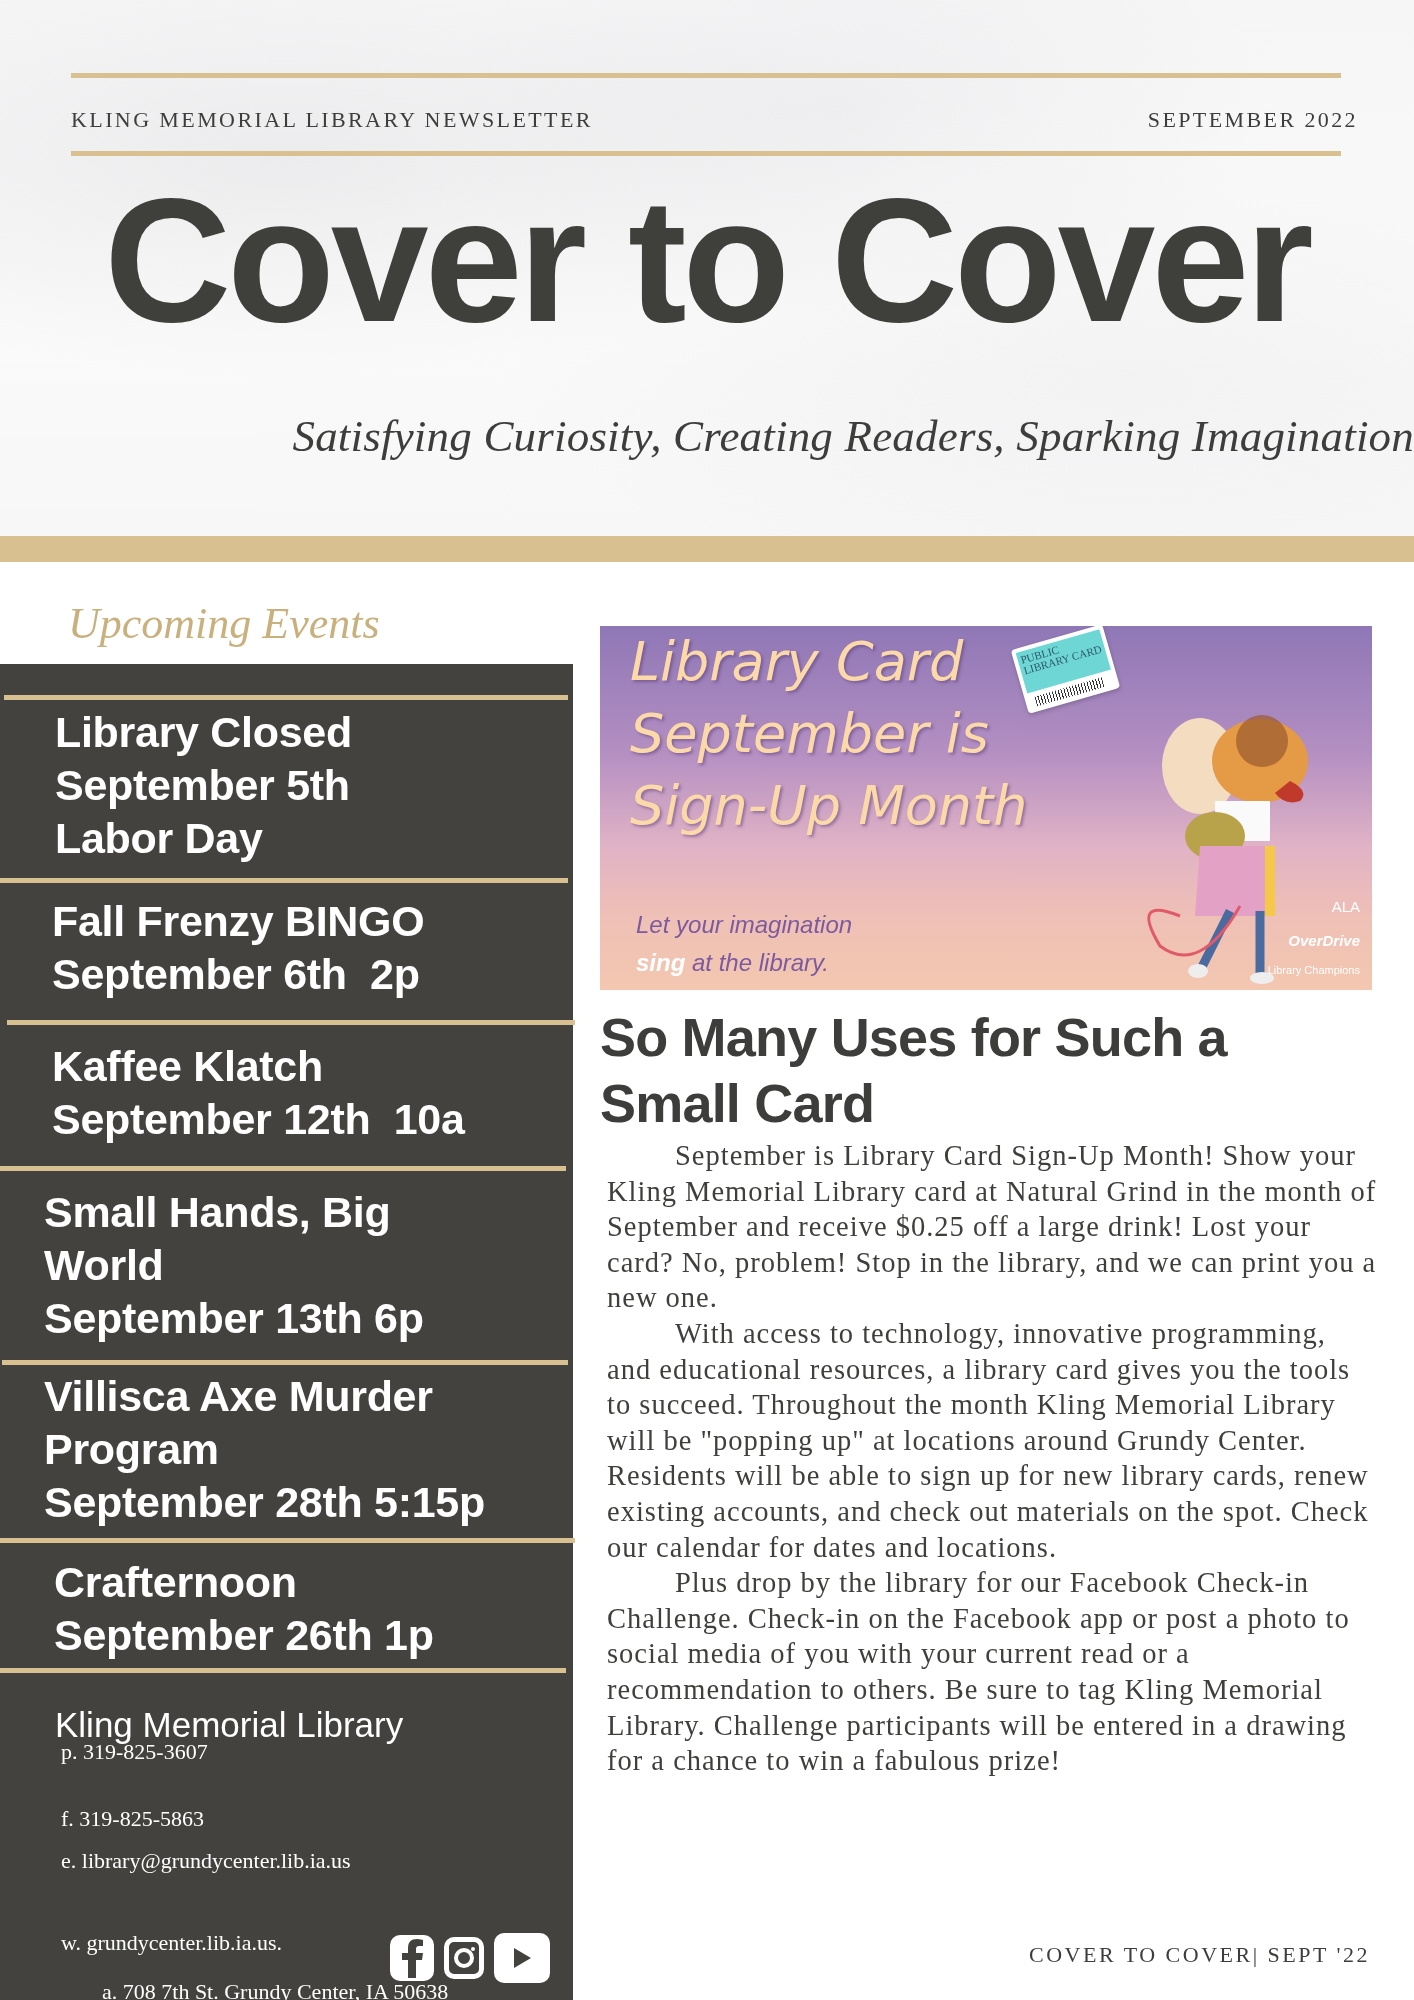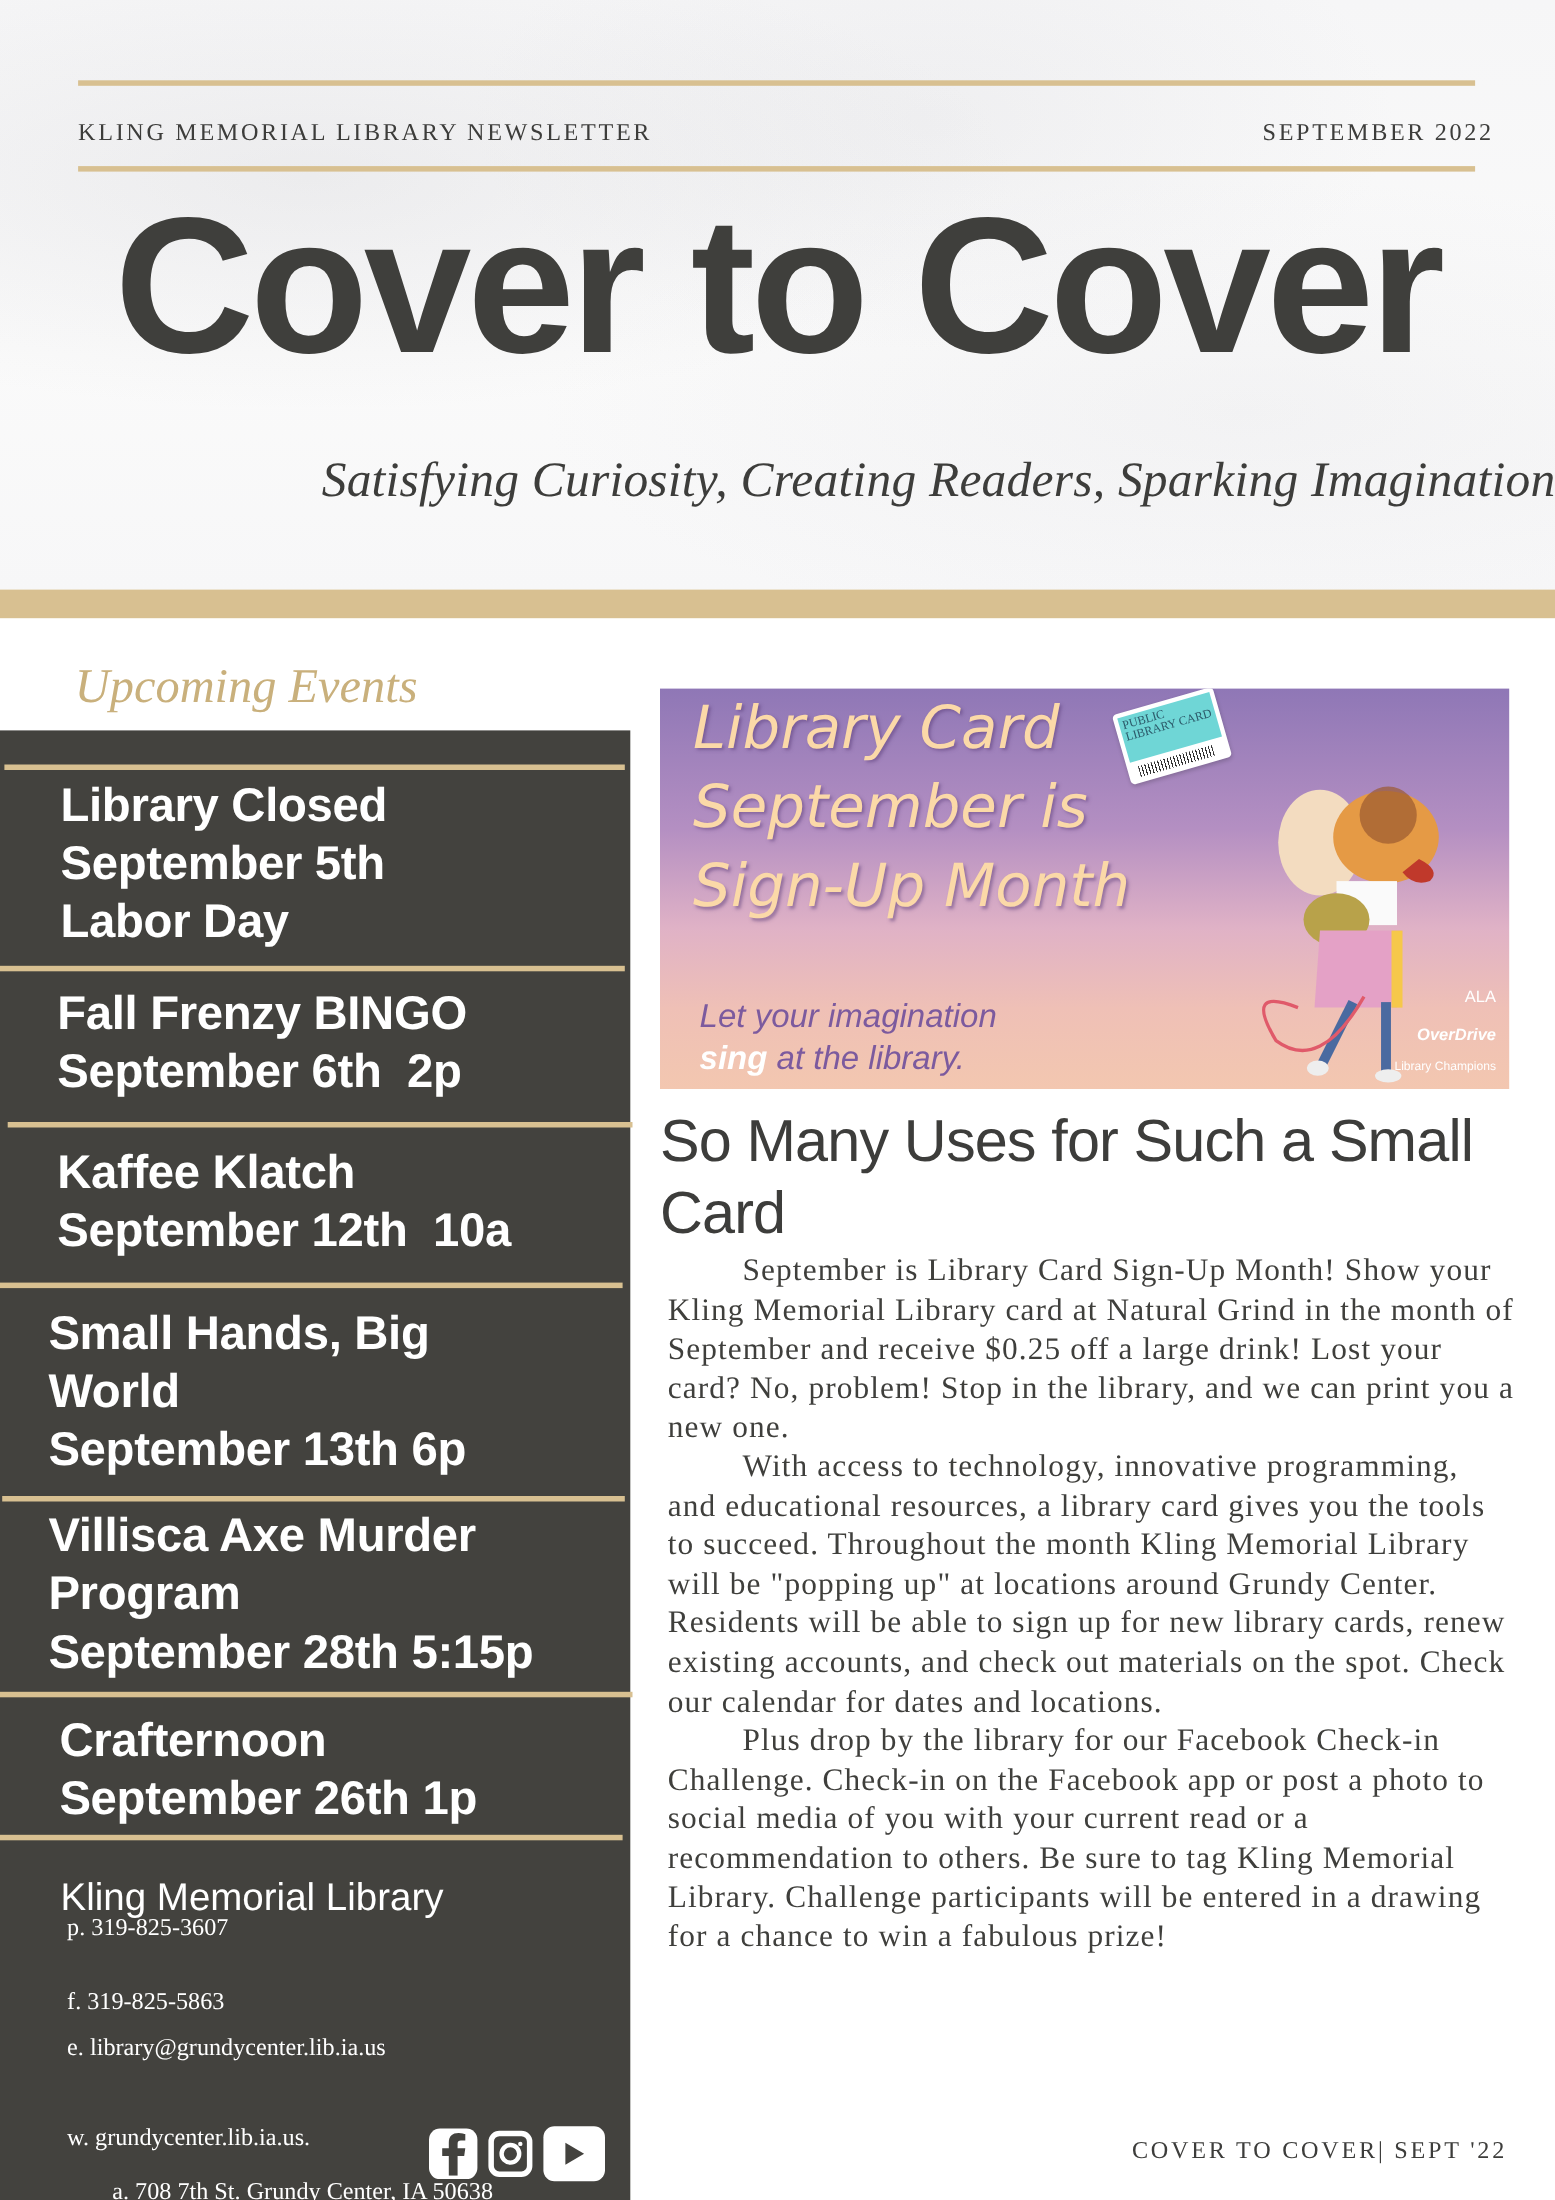--- a/index.html
+++ b/index.html
@@ -68,21 +68,21 @@
   .banner {
     position: absolute; left: 600px; top: 626px; width: 772px; height: 364px; overflow: hidden;
     background: linear-gradient(180deg, #8f77b6 0%, #b48fc2 35%, #e0b2c6 60%, #efc0b6 80%, #f3c7b0 100%);
   }
   .banner-title {
     position: absolute; left: 30px; top: 0px; color: #fbd9a8; font-family: "DejaVu Sans", sans-serif;
     font-size: 54px; line-height: 72px; font-style: italic; text-shadow: 2px 2px 3px rgba(90,60,120,0.5);
   }
   .banner-sub {
     position: absolute; left: 36px; top: 280px; color: #7c5a9e; font-family: "Liberation Sans", sans-serif;
-    font-style: italic; font-size: 30px; line-height: 38px;
+    font-style: italic; font-size: 24px; line-height: 38px;
   }
   .banner-sub .sing { color: #ffffff; font-weight: 700; }
   .card {
     position: absolute; left: 418px; top: 10px; width: 95px; height: 66px; background: #fff;
     transform: rotate(-16deg); border-radius: 4px; box-shadow: 0 2px 4px rgba(0,0,0,0.2);
   }
   .card-inner {
     position: absolute; left: 4px; top: 4px; width: 87px; height: 42px; background: #6fd6d6;
     font-family: "Liberation Serif", serif; font-size: 11px; line-height: 11px; color: #2c5a6a; padding: 3px;
   }
@@ -90,21 +90,21 @@
     position: absolute; left: 10px; bottom: 5px; width: 70px; height: 10px;
     background: repeating-linear-gradient(90deg, #333 0 1px, #fff 1px 3px);
   }
   .mouse-body { position: absolute; left: 520px; top: 60px; width: 230px; height: 300px; }
   .logos {
     position: absolute; right: 12px; color: #fff; font-family: "Liberation Sans", sans-serif; font-size: 15px;
   }
 
   .article-title {
     position: absolute; left: 600px; top: 1004px; width: 780px; color: #3d3d3b;
-    font-family: "Liberation Sans", sans-serif; font-weight: 400; font-size: 54px; line-height: 66px;
+    font-family: "Liberation Sans", sans-serif; font-weight: 700; font-size: 54px; line-height: 66px;
     letter-spacing: -0.8px;
   }
   .article-body {
     position: absolute; left: 607px; top: 1138px; width: 770px; color: #3f3f3c;
     font-family: "Liberation Serif", serif; font-size: 28.5px; line-height: 35.6px; letter-spacing: 1px;
   }
   .article-body p { text-indent: 68px; }
   .footer {
     position: absolute; right: 44px; top: 1942px; color: #3d3d3b; font-family: "Liberation Serif", serif;
     font-size: 22px; letter-spacing: 2.5px;

